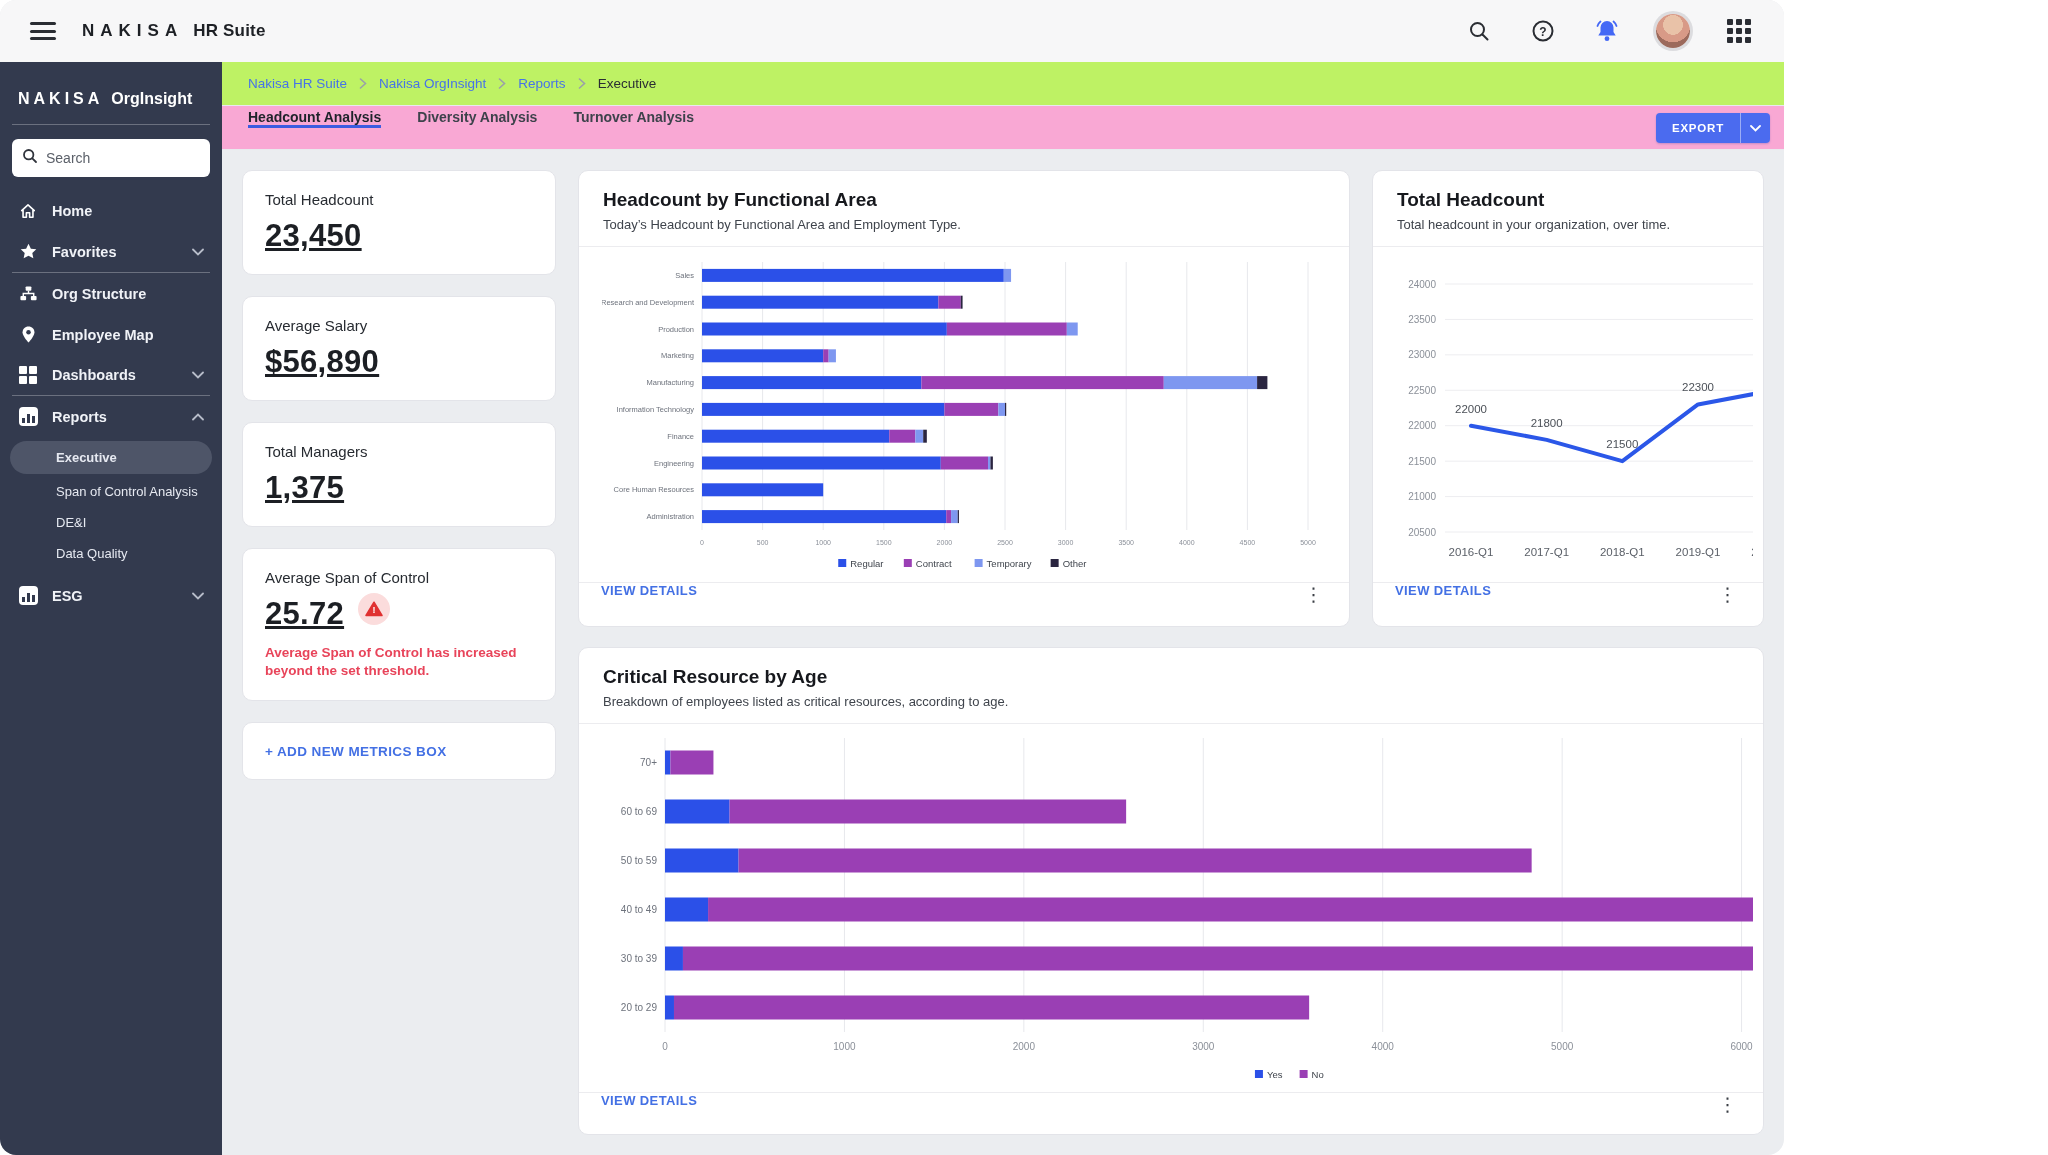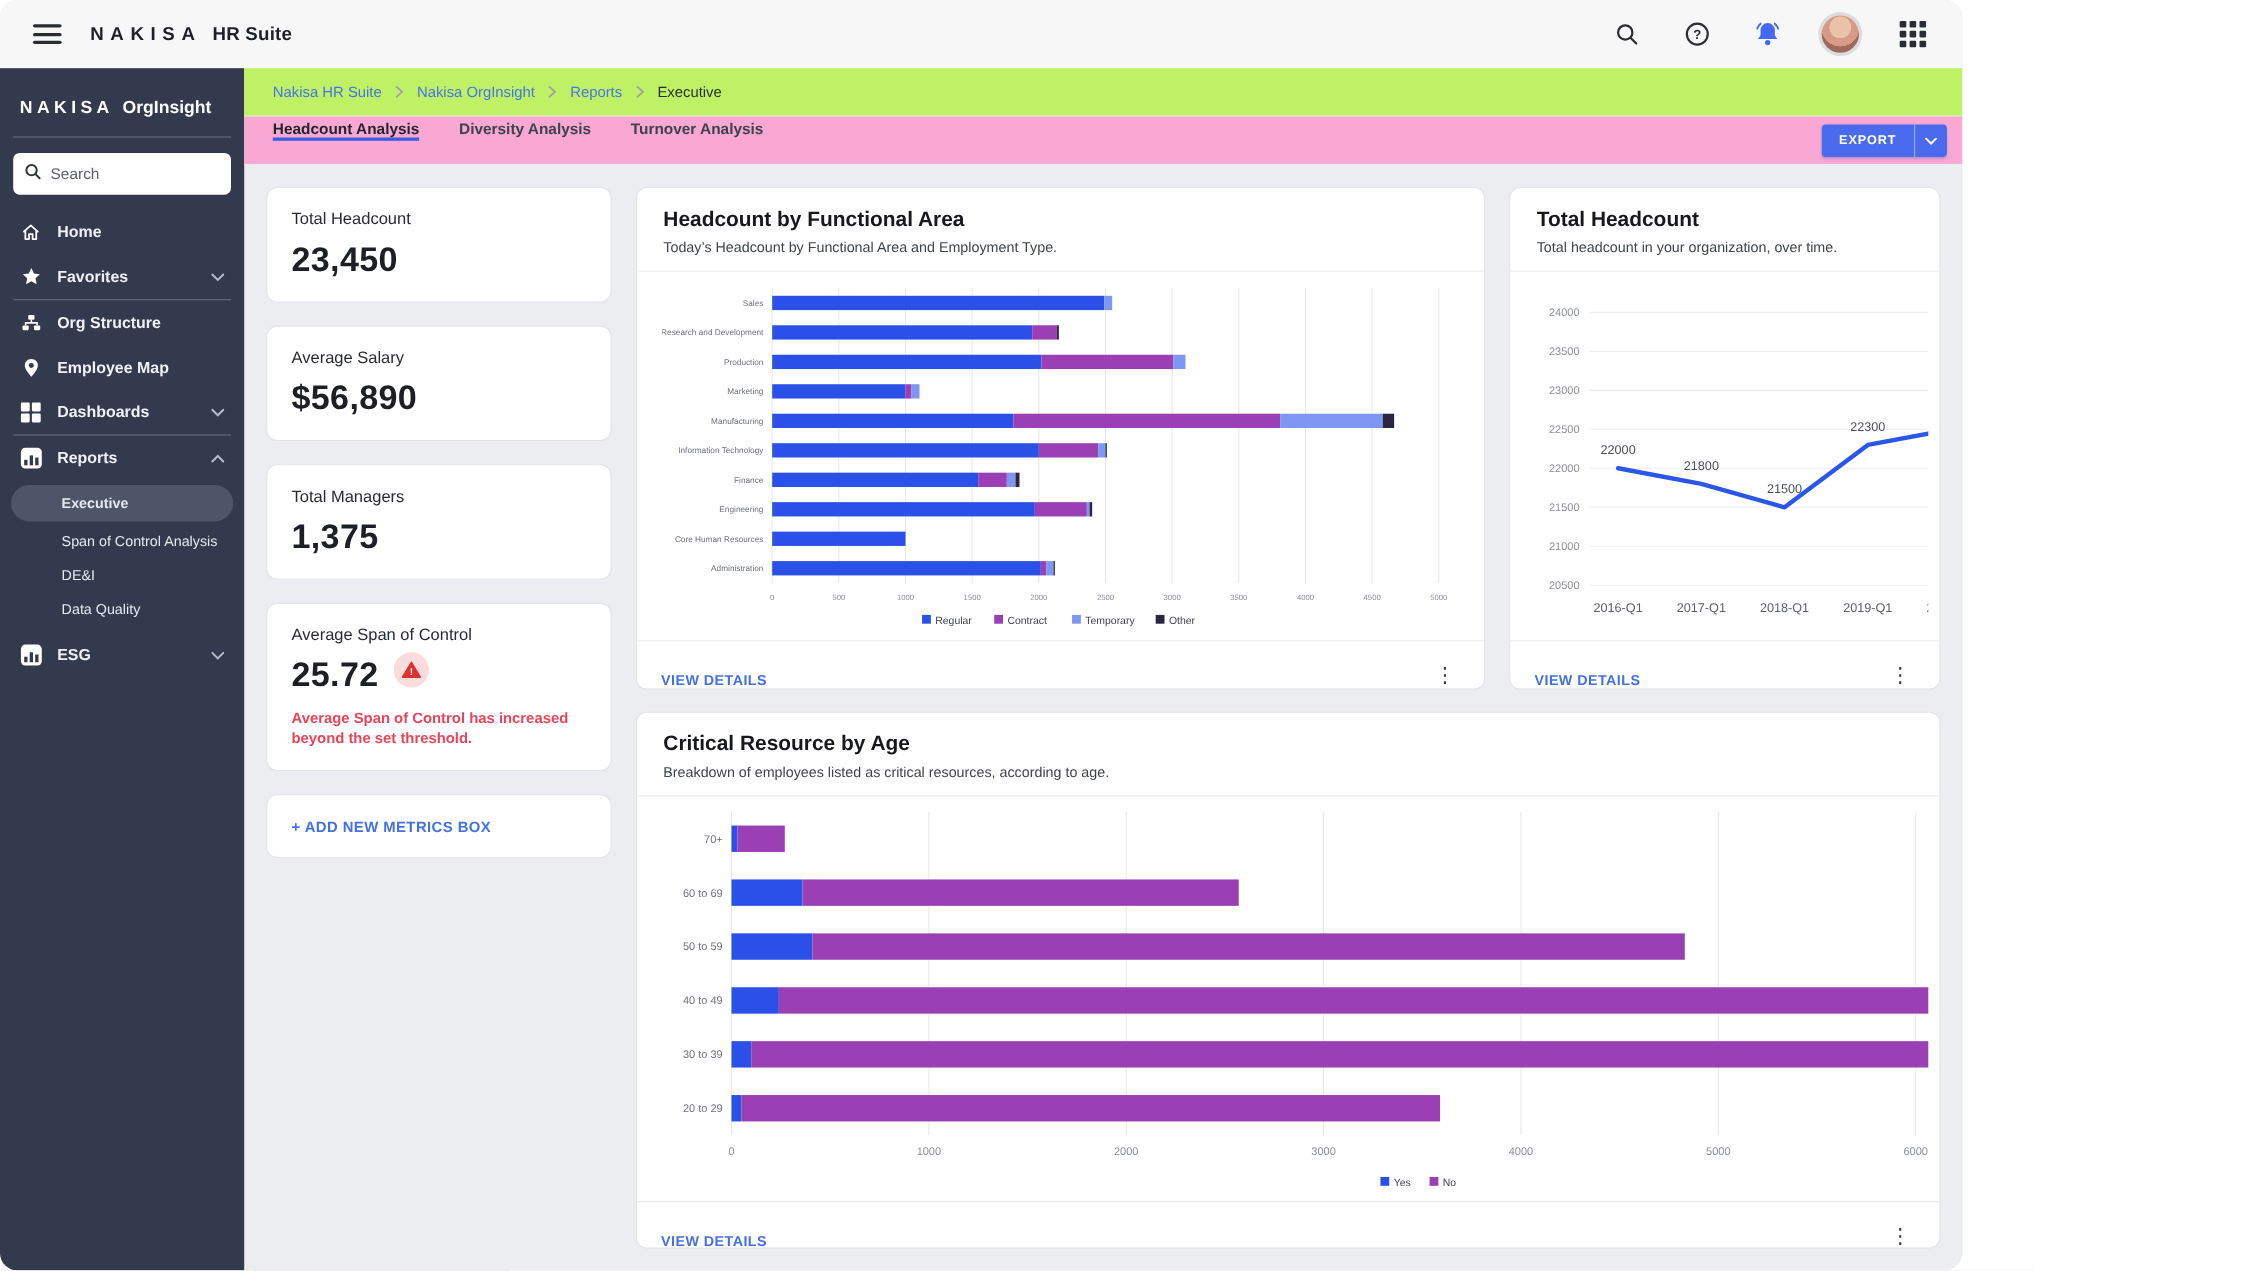--- a/index.html
+++ b/index.html
@@ -59,36 +59,36 @@
   .export-wrap { position: absolute; right: 14px; top: 7px; display: flex; height: 30px; border-radius: 4px; overflow: hidden; box-shadow: 0 1px 2px rgba(40,60,160,.25); }
   .export-main { background: #4b6bef; color: #fff; border: none; font-size: 11.5px; font-weight: 700; letter-spacing: .8px; padding: 0 16px; cursor: pointer; font-family: "Liberation Sans", sans-serif; }
   .export-caret { background: #4b6bef; border: none; border-left: 1px solid rgba(255,255,255,.45); width: 30px; display: flex; align-items: center; justify-content: center; cursor: pointer; }
 
   .content { flex: 1; display: flex; gap: 22px; padding: 20px; min-height: 0; }
 
   
   .metrics-col { width: 314px; flex: 0 0 314px; display: flex; flex-direction: column; gap: 21px; }
   .mcard { background: #ffffff; border: 1px solid #e3e4e9; border-radius: 10px; padding: 20px 22px; }
   .mcard .mlabel { font-size: 15px; color: #272b31; }
-  .mcard .mvalue { font-size: 31px; font-weight: 700; color: #1c1f24; margin-top: 10px; letter-spacing: .3px; }
+  .mcard .mvalue { font-size: 31px; font-weight: 700; color: #1c1f24; margin-top: 10px; letter-spacing: .3px; text-decoration: underline; }
   .mvalue-row { display: flex; align-items: center; gap: 14px; }
   .warn-badge { width: 32px; height: 32px; border-radius: 50%; background: #fbdcdc; display: flex; align-items: center; justify-content: center; }
   .malert { margin-top: 12px; font-size: 13.5px; line-height: 1.35; color: #e8445a; font-weight: 600; }
   .addbox { background: #ffffff; border: 1px solid #e3e4e9; border-radius: 10px; height: 58px; display: flex; align-items: center; padding: 0 22px; }
   .addbox a { color: #4370e4; font-size: 13.5px; font-weight: 700; letter-spacing: .4px; text-decoration: none; cursor: pointer; }
 
   
   .charts-col { flex: 1; display: flex; flex-direction: column; gap: 20px; min-width: 0; }
   .charts-row { display: flex; gap: 22px; }
   .card { background: #ffffff; border: 1px solid #e3e4e9; border-radius: 10px; display: flex; flex-direction: column; overflow: hidden; }
   .card-head { padding: 18px 24px 14px; border-bottom: 1px solid #ececef; }
   .card-head h2 { font-size: 19px; font-weight: 700; color: #16181d; }
   .card-head p { font-size: 13px; color: #3f444c; margin-top: 6px; }
   .card-body { flex: 1; display: flex; align-items: center; justify-content: center; padding: 4px 10px; }
-  .card-foot { border-top: 1px solid #ececef; height: 44px; flex: 0 0 44px; display: flex; align-items: flex-end; justify-content: space-between; padding: 0 22px; }
+  .card-foot { border-top: 1px solid #ececef; height: 44px; flex: 0 0 44px; display: flex; align-items: flex-start; justify-content: space-between; padding: 0 22px; }
   .view-details { color: #4370e4; font-size: 13px; font-weight: 700; letter-spacing: .4px; text-decoration: none; cursor: pointer; }
   .kebab { color: #3a3e45; font-size: 19px; cursor: pointer; line-height: 1; padding: 2px 4px; }
   .card-fa { width: 772px; flex: 0 0 772px; height: 457px; }
   .card-th { flex: 1; height: 457px; }
   .card-cr { height: 503px; }
   svg text { font-family: "Liberation Sans", sans-serif; }
 </style>
 </head>
 <body>
 

